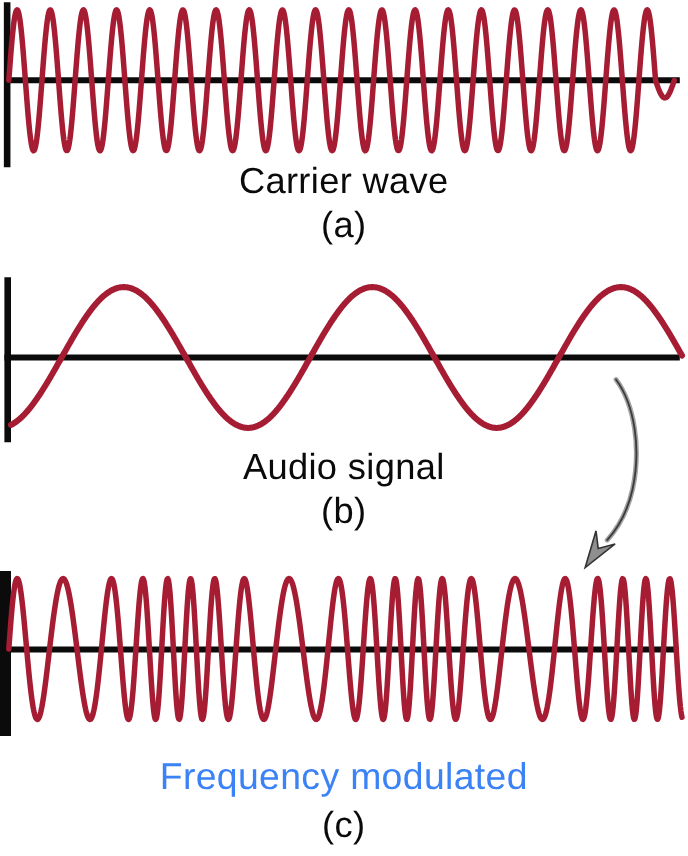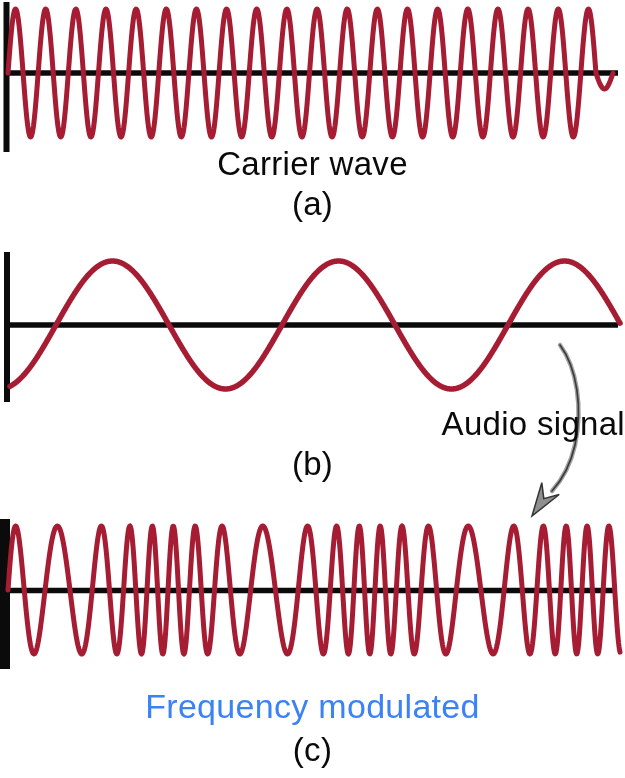--- a/index.html
+++ b/index.html
@@ -44,19 +44,19 @@
     <g>
       <path id="arrow-shaft-halo" fill="none" d="M 560 345 C 577 368 583 408 575 445 C 570 467 561 481 552 491" stroke="#a3a3a3" stroke-width="4.5" stroke-linecap="round"></path>
       <path id="arrow-shaft-core" fill="none" d="M 560 345 C 577 368 583 408 575 445 C 570 467 561 481 552 491" stroke="#3d3d3d" stroke-width="1.7" stroke-linecap="round"></path>
       <polygon id="arrow-head" points="532,516 541.8,482.7 543.8,498.6 559.2,494.5" fill="#8f8f8f" stroke="#343434" stroke-width="1.5" stroke-linejoin="miter"></polygon>
     </g>
   </svg>
 
   <div class="caption cap-a" style="color: rgb(10, 10, 10);">Carrier wave</div>
   <div class="caption tag-a" style="color: rgb(10, 10, 10);">(a)</div>
 
-  <div class="caption cap-b" style="color: rgb(10, 10, 10); text-align: right;">Audio signal</div>
+  <div class="caption cap-b" style="color: rgb(10, 10, 10);">Audio signal</div>
   <div class="caption tag-b" style="color: rgb(10, 10, 10);">(b)</div>
 
   <div class="caption cap-c" style="color: #3b82f6;">Frequency modulated</div>
   <div class="caption tag-c" style="color: rgb(10, 10, 10);">(c)</div>
 
 </div>
 
 </body></html>

